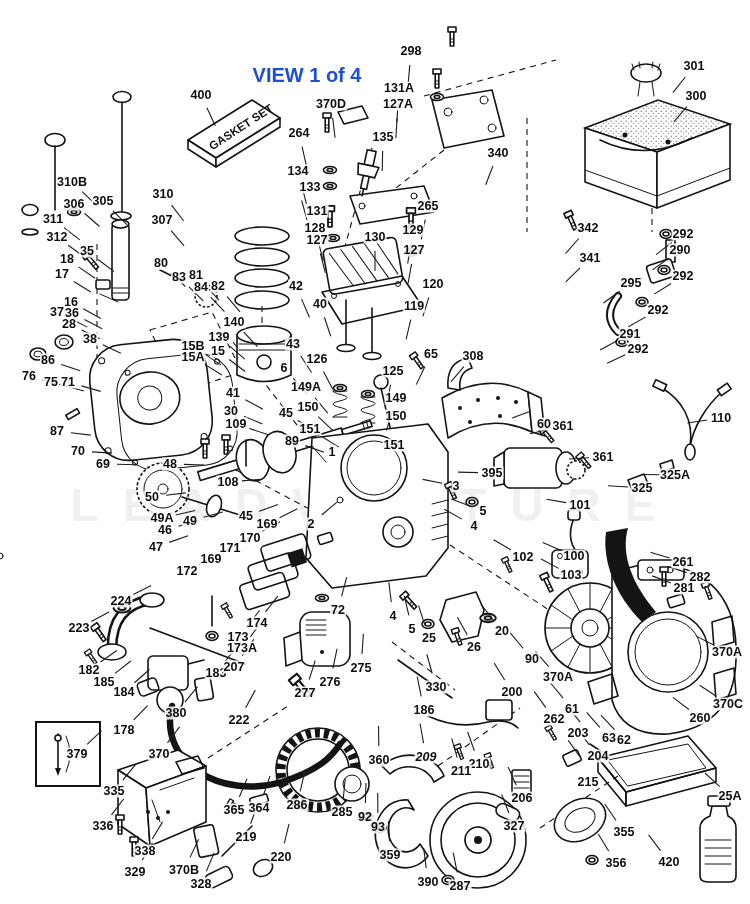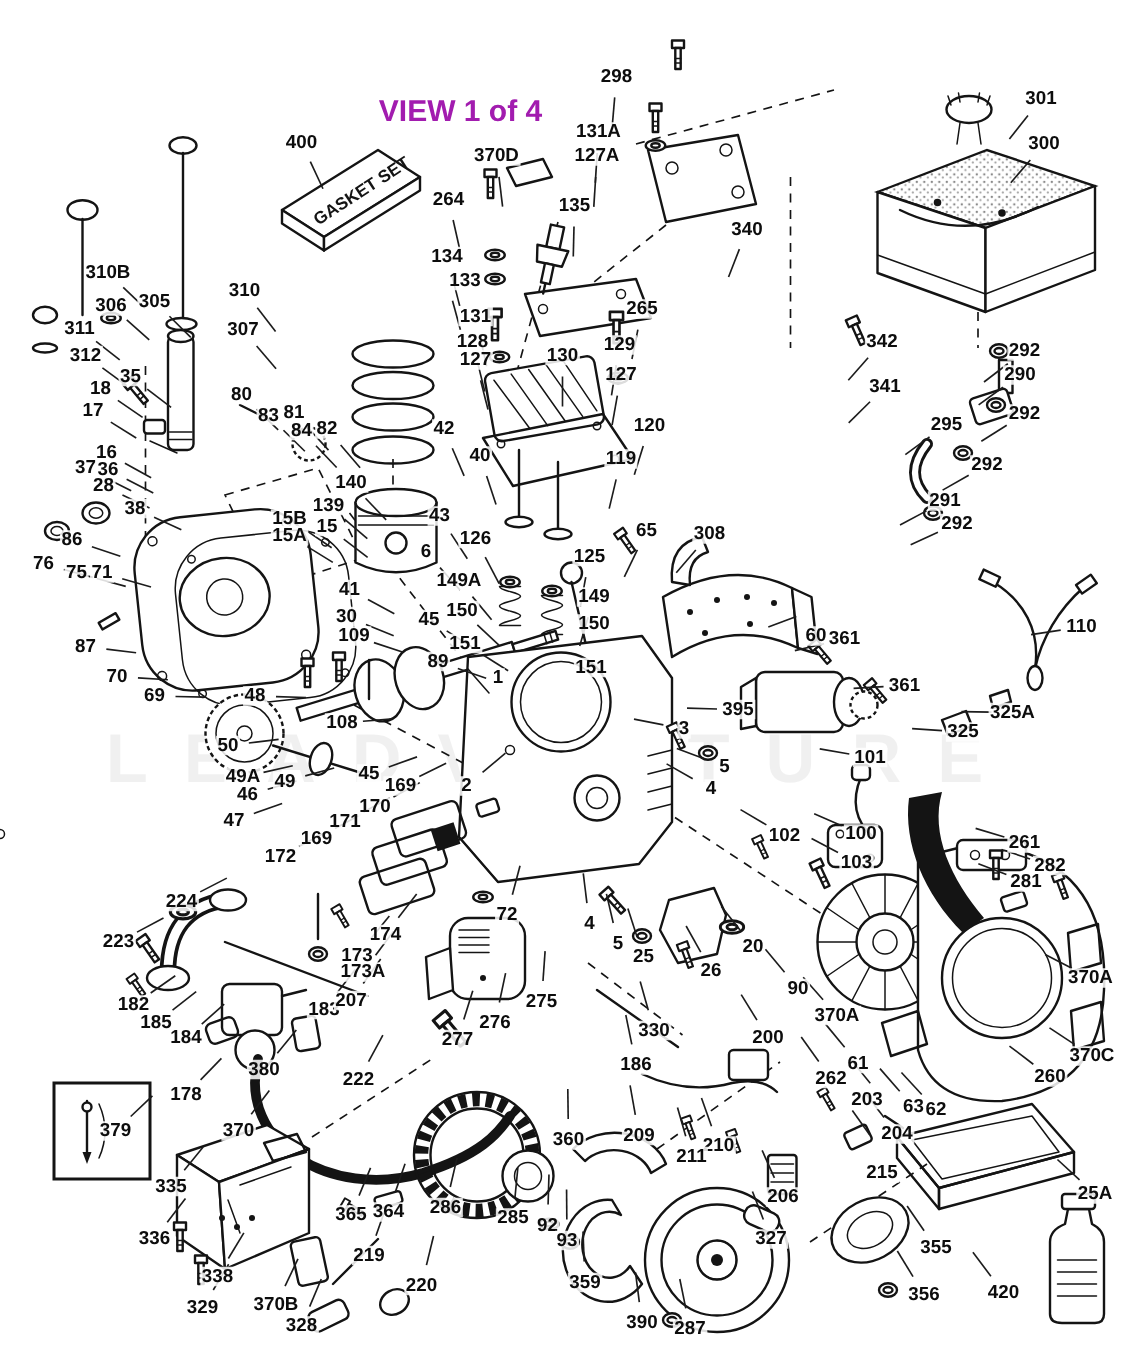--- a/index.html
+++ b/index.html
@@ -9,21 +9,21 @@
     font:bold 46px "Liberation Sans",sans-serif;letter-spacing:24px;color:rgba(0,0,0,0.06);
     white-space:nowrap;}
   #art{position:absolute;left:0;top:0;z-index:1;}
   #labels{position:absolute;left:0;top:0;width:750px;height:904px;z-index:2;}
   .part-label{position:absolute;transform:translate(-50%,-50%);
     font:bold 12.5px "Liberation Sans",sans-serif;color:#0d0d0d;background:rgba(255,255,255,.85);
     padding:0 1px;line-height:13px;white-space:nowrap;}
   #disclaimer{position:absolute;left:0;top:6px;width:750px;text-align:center;z-index:3;
     font:600 16.5px "Liberation Sans",sans-serif;color:#0d0d0d;}
   #view-label{position:absolute;left:307px;top:75px;transform:translate(-50%,-50%);z-index:3;
-    font:bold 20px "Liberation Sans",sans-serif;color:#a21caf;white-space:nowrap;text-align:right;}
+    font:bold 20px "Liberation Sans",sans-serif;color:#1d4ed8;white-space:nowrap;text-align:right;}
   #model-serial{position:absolute;left:641px;top:520px;transform:translate(-50%,-50%);z-index:3;
     font:bold 13px "Liberation Sans",sans-serif;text-align:center;line-height:13.5px;white-space:nowrap;}
   #footer-credit{position:absolute;left:417px;top:891px;transform:translate(-50%,-50%);z-index:3;
     font:15px "DejaVu Sans",sans-serif;color:#0d0d0d;white-space:nowrap;}
   .ln{stroke:#141414;fill:none;stroke-width:1.6;stroke-linecap:round;stroke-linejoin:round;}
   .thin{stroke-width:1;}
   .fill{fill:#fff;stroke:#141414;stroke-width:1.6;stroke-linejoin:round;}
   .blk{fill:#141414;stroke:none;}
   .dash{stroke:#141414;stroke-width:1.1;fill:none;stroke-dasharray:6 5;}
   .leader{stroke:#1c1c1c;stroke-width:1.1;}
@@ -802,21 +802,21 @@
       <div class="part-label" style="left: 512px; top: 692px;">200</div>
       <div class="part-label" style="left: 424px; top: 710px;">186</div>
       <div class="part-label" style="left: 572px; top: 709px;">61</div>
       <div class="part-label" style="left: 554px; top: 719px;">262</div>
       <div class="part-label" style="left: 578px; top: 733px;">203</div>
       <div class="part-label" style="left: 609px; top: 738px;">63</div>
       <div class="part-label" style="left: 624px; top: 740px;">62</div>
       <div class="part-label" style="left: 598px; top: 756px;">204</div>
       <div class="part-label" style="left: 588px; top: 768px; margin-top: 14px;">215</div>
       <div class="part-label" style="left: 522px; top: 798px;">206</div>
-      <div class="part-label" style="left: 426px; top: 757px;">209</div>
+      <div class="part-label" style="left: 426px; top: 757px; font-style: italic;">209</div>
       <div class="part-label" style="left: 479px; top: 764px;">210</div>
       <div class="part-label" style="left: 461px; top: 771px;">211</div>
       <div class="part-label" style="left: 379px; top: 760px;">360</div>
       <div class="part-label" style="left: 297px; top: 805px;">286</div>
       <div class="part-label" style="left: 342px; top: 812px;">285</div>
       <div class="part-label" style="left: 365px; top: 817px;">92</div>
       <div class="part-label" style="left: 378px; top: 827px;">93</div>
       <div class="part-label" style="left: 390px; top: 855px;">359</div>
       <div class="part-label" style="left: 428px; top: 882px;">390</div>
       <div class="part-label" style="left: 460px; top: 886px;">287</div>

